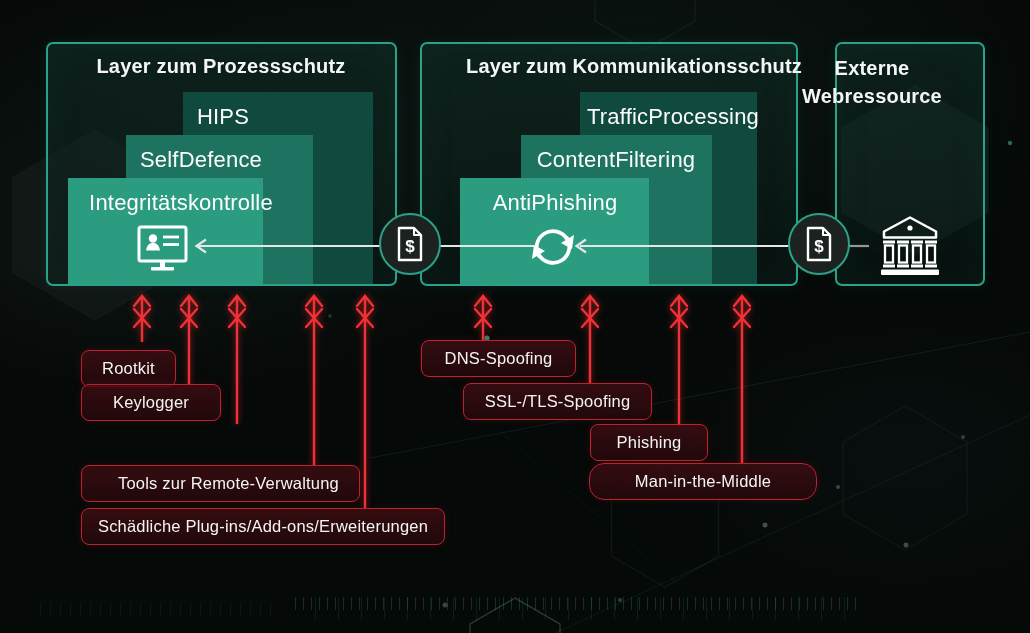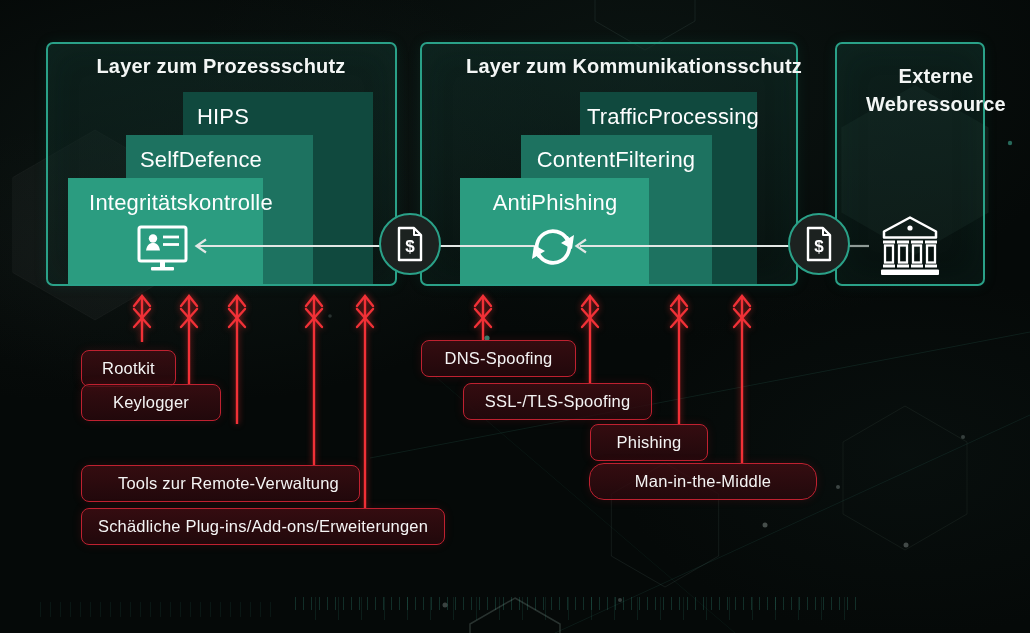--- a/index.html
+++ b/index.html
@@ -78,21 +78,21 @@
               background:repeating-linear-gradient(90deg, rgba(72,210,180,.25) 0 1px, transparent 1px 23px);"></div>
   <div class="ticks" style="left:40px;top:602px;width:240px;height:15px;opacity:.35;
               background:repeating-linear-gradient(90deg, rgba(72,210,180,.20) 0 1px, transparent 1px 10px);"></div>
 
   <div class="panel" style="left:46px;top:42px;width:351px;height:244px;"></div>
   <div class="panel" style="left:420px;top:42px;width:378px;height:244px;"></div>
   <div class="panel" style="left:835px;top:42px;width:150px;height:244px;"></div>
 
   <div class="panel-title" style="left:221px;top:55px;">Layer zum Prozessschutz</div>
   <div class="panel-title" style="left:609px;top:55px;margin-left:25px;">Layer zum Kommunikationsschutz</div>
-  <div class="panel-title wrap" style="left:936px;top:54px;margin-top:8px;">Externe Webressource</div>
+  <div class="panel-title wrap" style="left:872px;top:54px;">Externe Webressource</div>
 
   <div class="bar" style="left:183px;top:92px;width:190px;height:192px;background:#10493e;"></div>
   <div class="bar" style="left:126px;top:135px;width:187px;height:149px;background:#1d7260;"></div>
   <div class="bar" style="left:68px;top:178px;width:195px;height:106px;background:#2b9c80;"></div>
 
   <div class="bar" style="left:580px;top:92px;width:177px;height:192px;background:#10493e;"></div>
   <div class="bar" style="left:521px;top:135px;width:191px;height:149px;background:#1d7260;"></div>
   <div class="bar" style="left:460px;top:178px;width:189px;height:106px;background:#2b9c80;"></div>
 
   <div class="bar-label" style="left:223px;top:104px;">HIPS</div>

